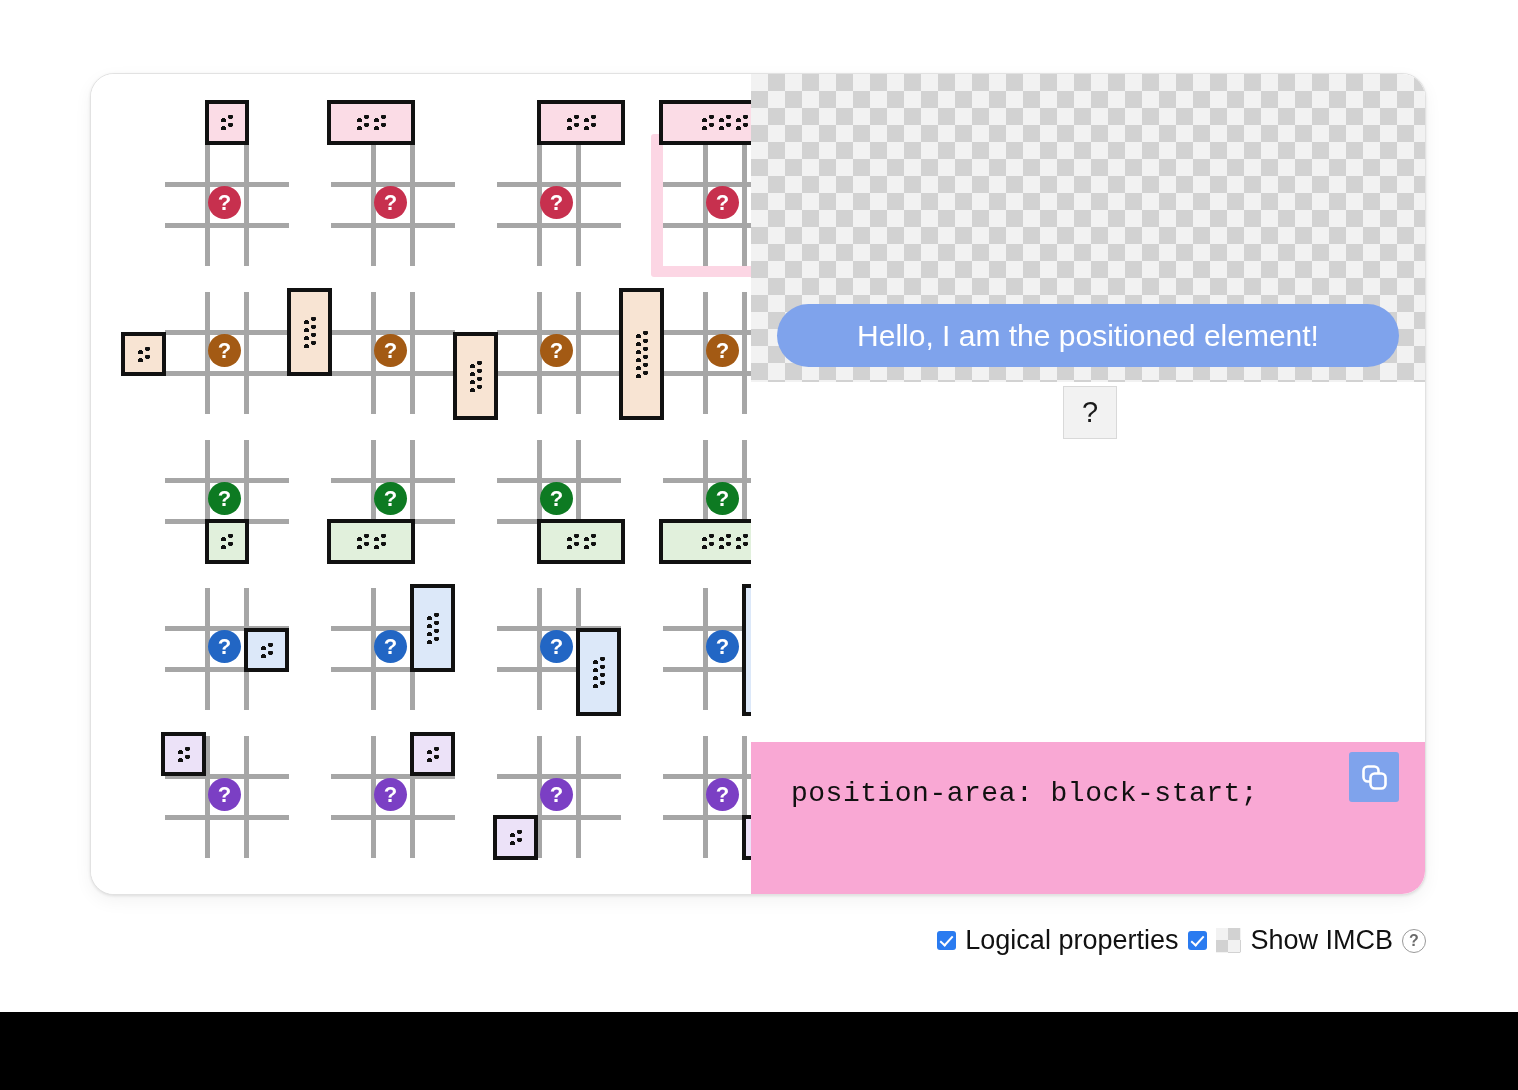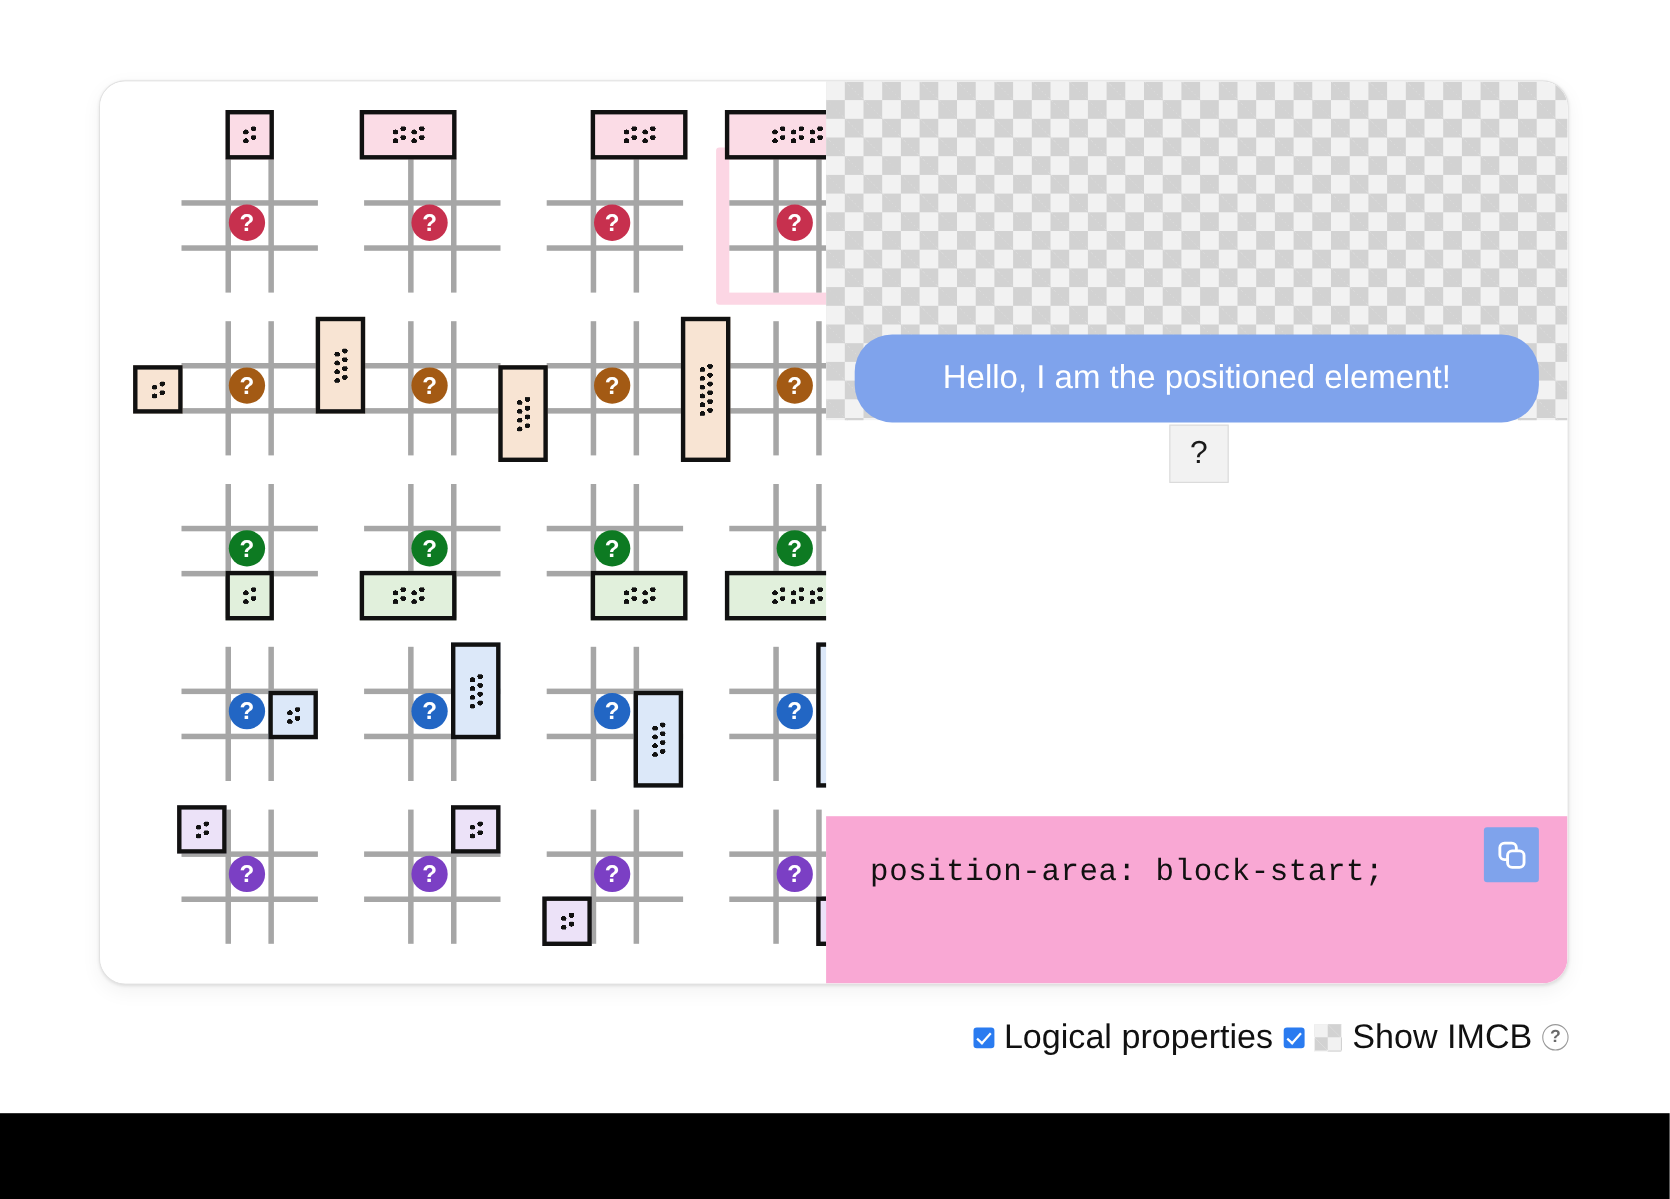--- a/index.html
+++ b/index.html
@@ -125,21 +125,21 @@
     background-image:
       linear-gradient(45deg, #d2d2d2 25%, transparent 25%, transparent 75%, #d2d2d2 75%),
       linear-gradient(45deg, #d2d2d2 25%, transparent 25%, transparent 75%, #d2d2d2 75%);
     background-color: #f2f2f2;
     background-size: 34px 34px;
     background-position: 0 0, 17px 17px;
   }
   .tooltip {
     position: absolute;
     left: 26px; top: 230px;
-    width: 622px; height: 80px;
+    width: 622px; height: 63px;
     background: #7fa3ec;
     border-radius: 34px;
     color: #ffffff;
     font-size: 30px;
     display: flex; align-items: center; justify-content: center;
     white-space: nowrap;
   }
   .anchor-box {
     position: absolute;
     left: 312px; top: 312px;
@@ -202,21 +202,21 @@
   }
   .cbx::after {
     content: "";
     position: absolute;
     left: 6px; top: 2px;
     width: 5px; height: 11px;
     border: solid #ffffff;
     border-width: 0 2.6px 2.6px 0;
     transform: rotate(42deg);
   }
-  .ctl-label { font-size: 31px; color: #111111; }
+  .ctl-label { font-size: 27px; color: #111111; }
   .swatch {
     width: 25px; height: 25px;
     background-image:
       linear-gradient(45deg, #d2d2d2 25%, transparent 25%, transparent 75%, #d2d2d2 75%),
       linear-gradient(45deg, #d2d2d2 25%, transparent 25%, transparent 75%, #d2d2d2 75%);
     background-color: #f2f2f2;
     background-size: 24px 24px;
     background-position: 0 0, 12px 12px;
     flex: 0 0 auto;
   }

